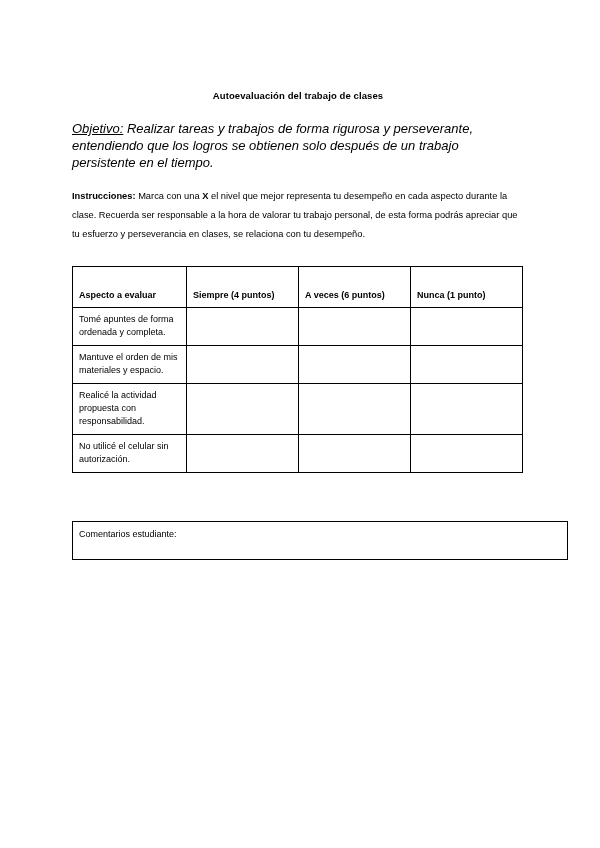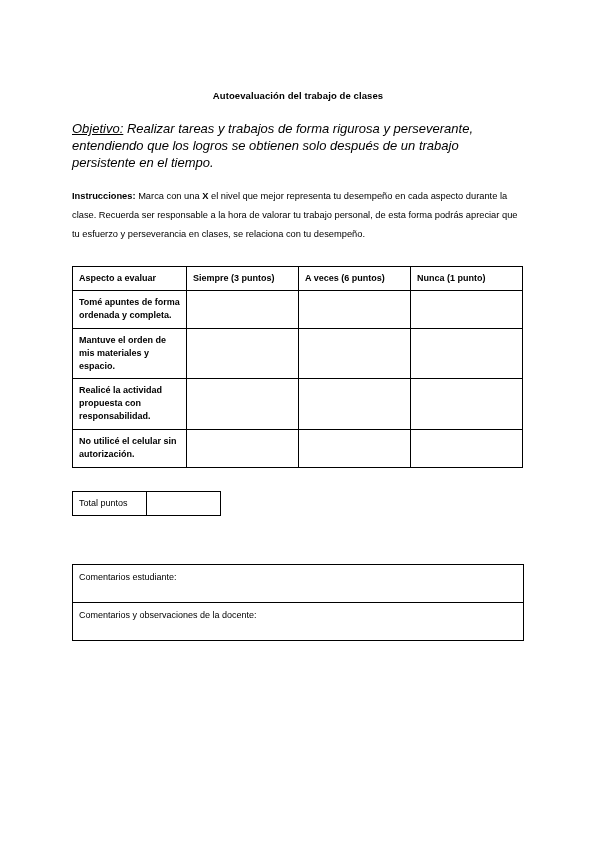--- a/index.html
+++ b/index.html
@@ -89,25 +89,25 @@
     table-layout: fixed;
     margin: 0 0 0 0;
   }
   table.eval th, table.eval td {
     border: 1px solid #000000;
     font-size: 9px;
     text-align: left;
     vertical-align: top;
     padding: 5px 6px 5px 6px;
     line-height: 13px;
-    font-weight: bold;
+    font-weight: normal;
   }
   table.eval thead th {
     font-weight: bold;
-    padding-top: 5px;
+    padding-top: 22px;
     padding-bottom: 5px;
     height: 11px;
   }
   table.eval col.c1 { width: 114px; }
   table.eval col.c2 { width: 112px; }
   table.eval col.c3 { width: 112px; }
   table.eval col.c4 { width: 112px; }
   td.aspect-2 { height: 27px; }
   td.aspect-3 { height: 40px; }
 
@@ -125,21 +125,21 @@
     height: 12px;
     vertical-align: top;
   }
   table.total col.t1 { width: 74px; }
   table.total col.t2 { width: 74px; }
 
   
   table.comments {
     border-collapse: collapse;
     table-layout: fixed;
-    width: 452px;
+    width: 496px;
     margin: 48px 0 0 0;
   }
   table.comments td {
     border: 1px solid #000000;
     font-size: 9px;
     line-height: 13px;
     padding: 6px 6px 6px 6px;
     vertical-align: top;
   }
   td.comment-cell { height: 25px; }
@@ -160,21 +160,21 @@
     <table class="eval">
       <colgroup>
         <col class="c1">
           <col class="c2">
           <col class="c3">
           <col class="c4">
       </colgroup>
       <thead>
         <tr>
           <th>Aspecto a evaluar</th>
-          <th>Siempre (3 puntos)</th>
+          <th>Siempre (4 puntos)</th>
           <th>A veces (6 puntos)</th>
           <th>Nunca (1 punto)</th>
         </tr>
       </thead>
       <tbody>
         <tr>
           <td class="aspect-2">Tomé apuntes de forma ordenada y completa.</td>
           <td></td>
           <td></td>
           <td></td>
@@ -193,38 +193,23 @@
         </tr>
         <tr>
           <td class="aspect-2">No utilicé el celular sin autorización.</td>
           <td></td>
           <td></td>
           <td></td>
         </tr>
       </tbody>
     </table>
 
-    <table class="total">
-      <colgroup>
-          <col class="t1">
-          <col class="t2">
-        </colgroup>
+
+    <table class="comments">
       <tbody>
         <tr>
-          <td>Total puntos</td>
-          <td></td>
+          <td class="comment-cell">Comentarios estudiante:</td>
         </tr>
       </tbody>
     </table>
 
-    <table class="comments">
-      <tbody>
-        <tr>
-          <td class="comment-cell">Comentarios estudiante:</td>
-        </tr>
-        <tr>
-          <td class="comment-cell">Comentarios y observaciones de la docente:</td>
-        </tr>
-      </tbody>
-    </table>
-
   </div>
 </div>
 
 </body></html>

